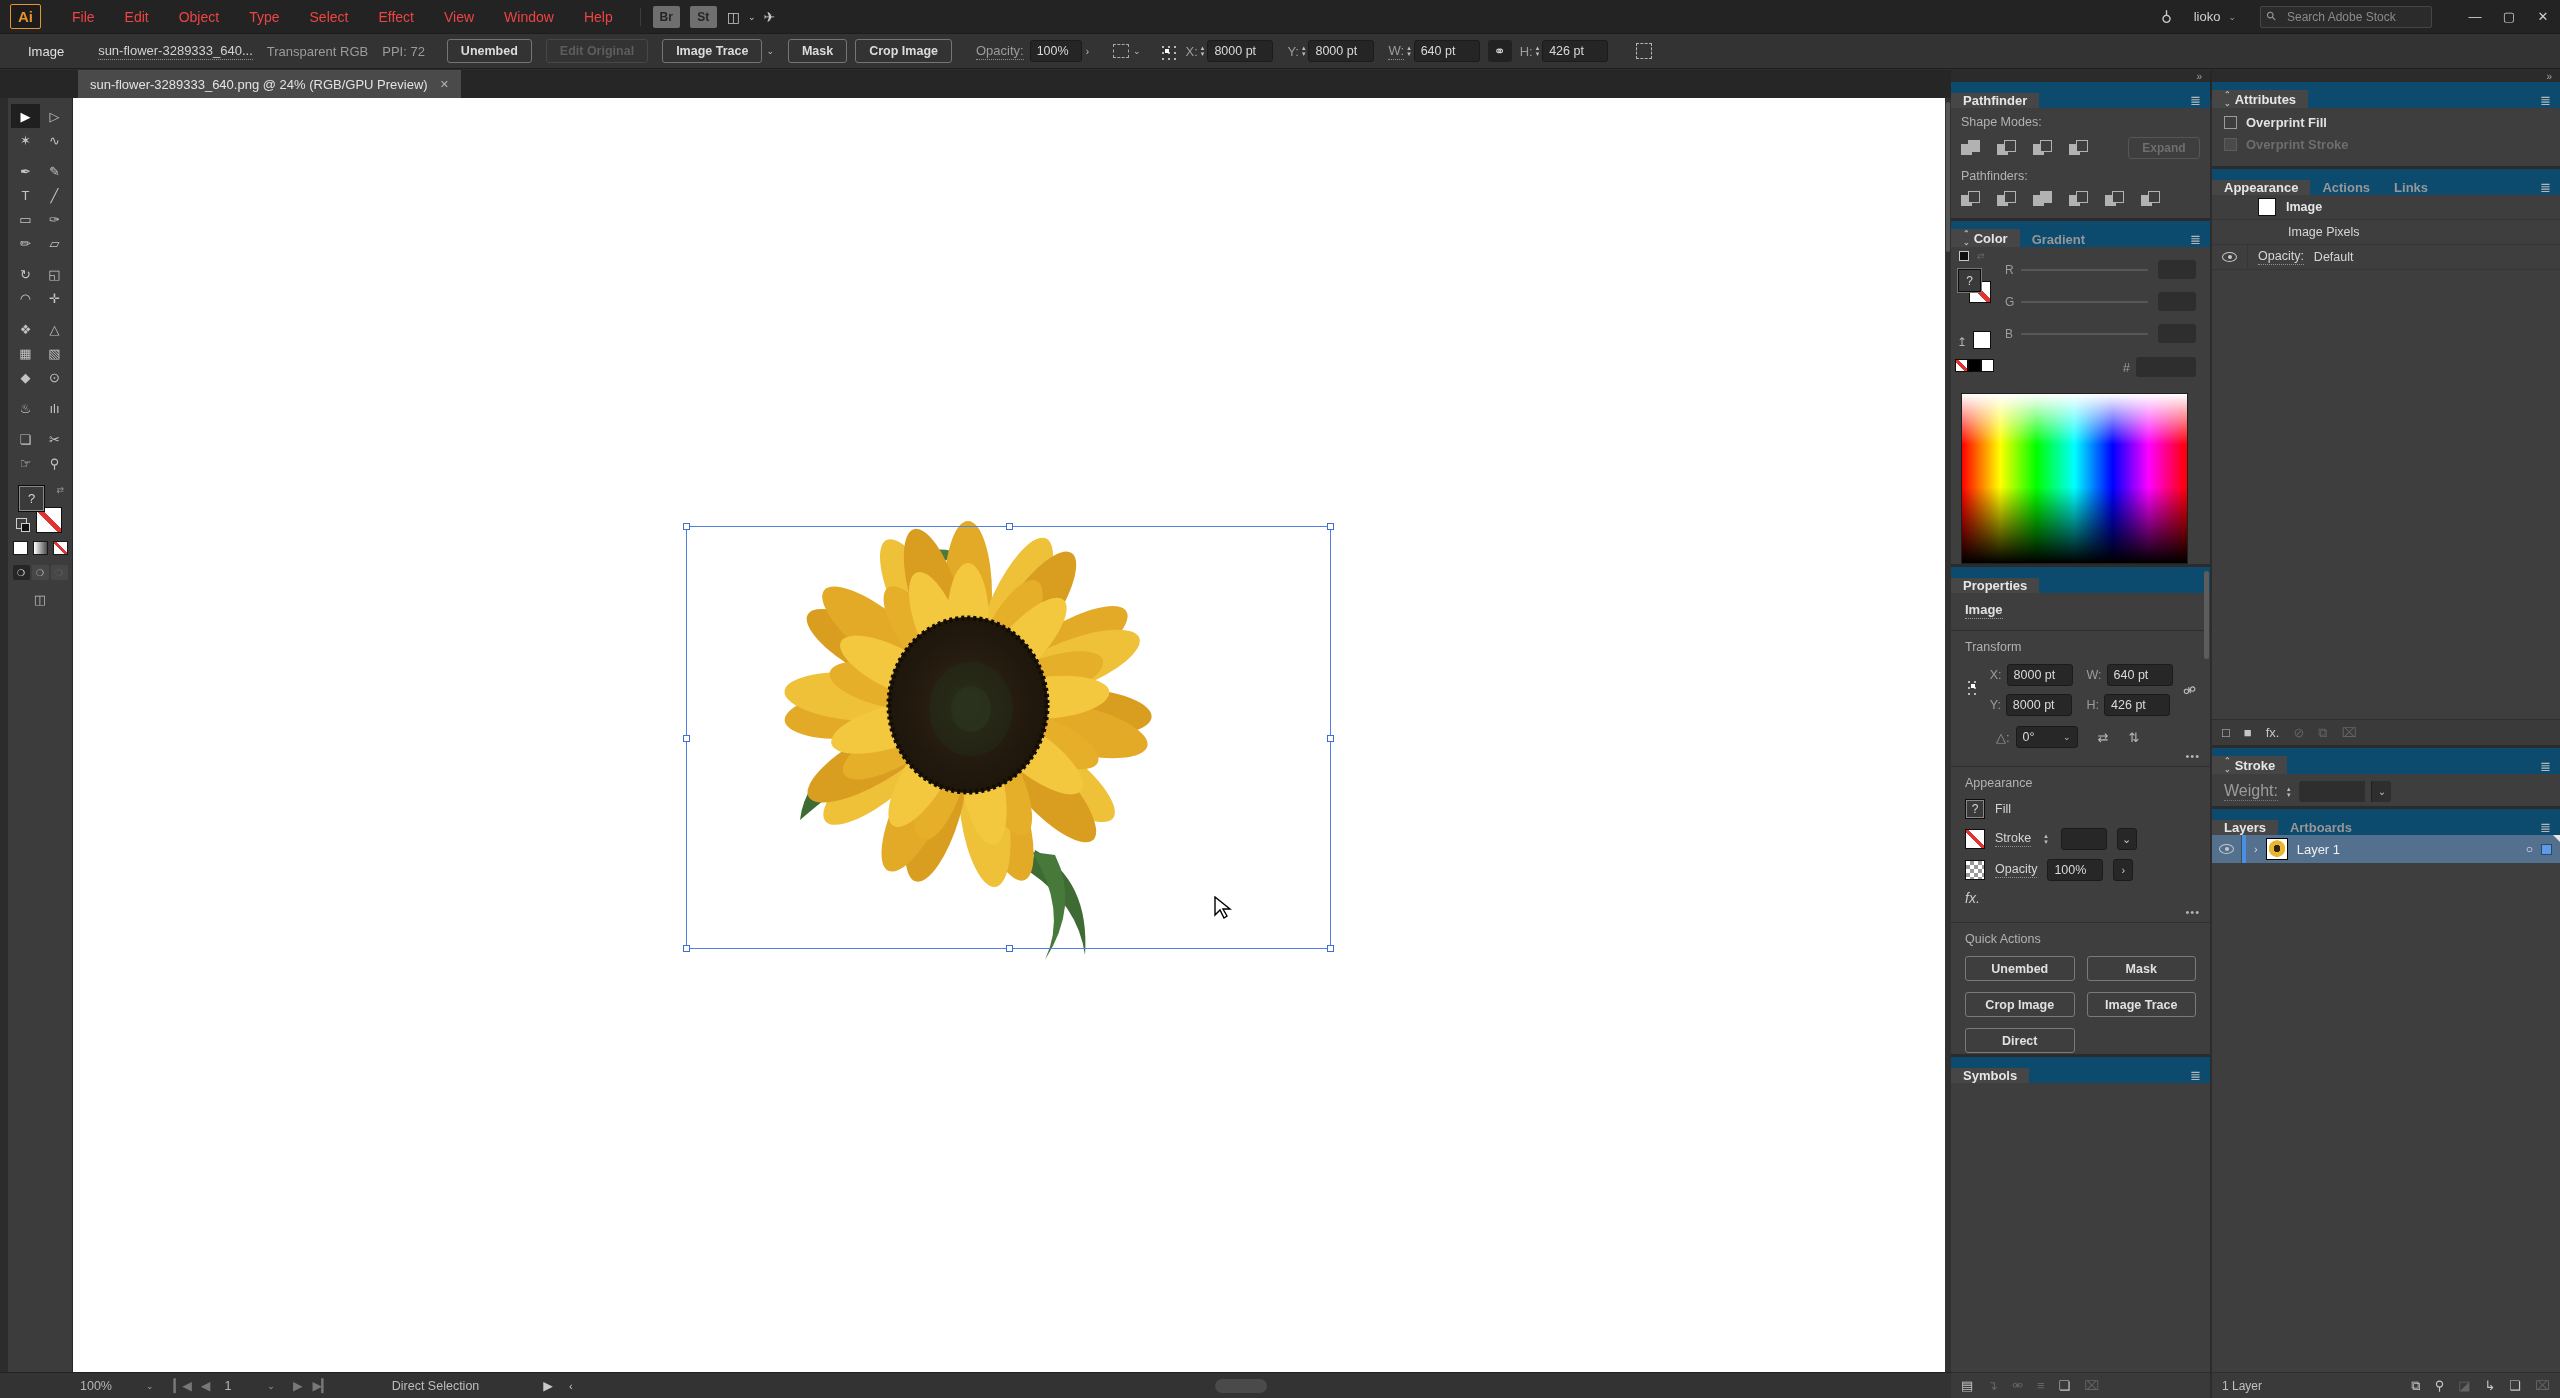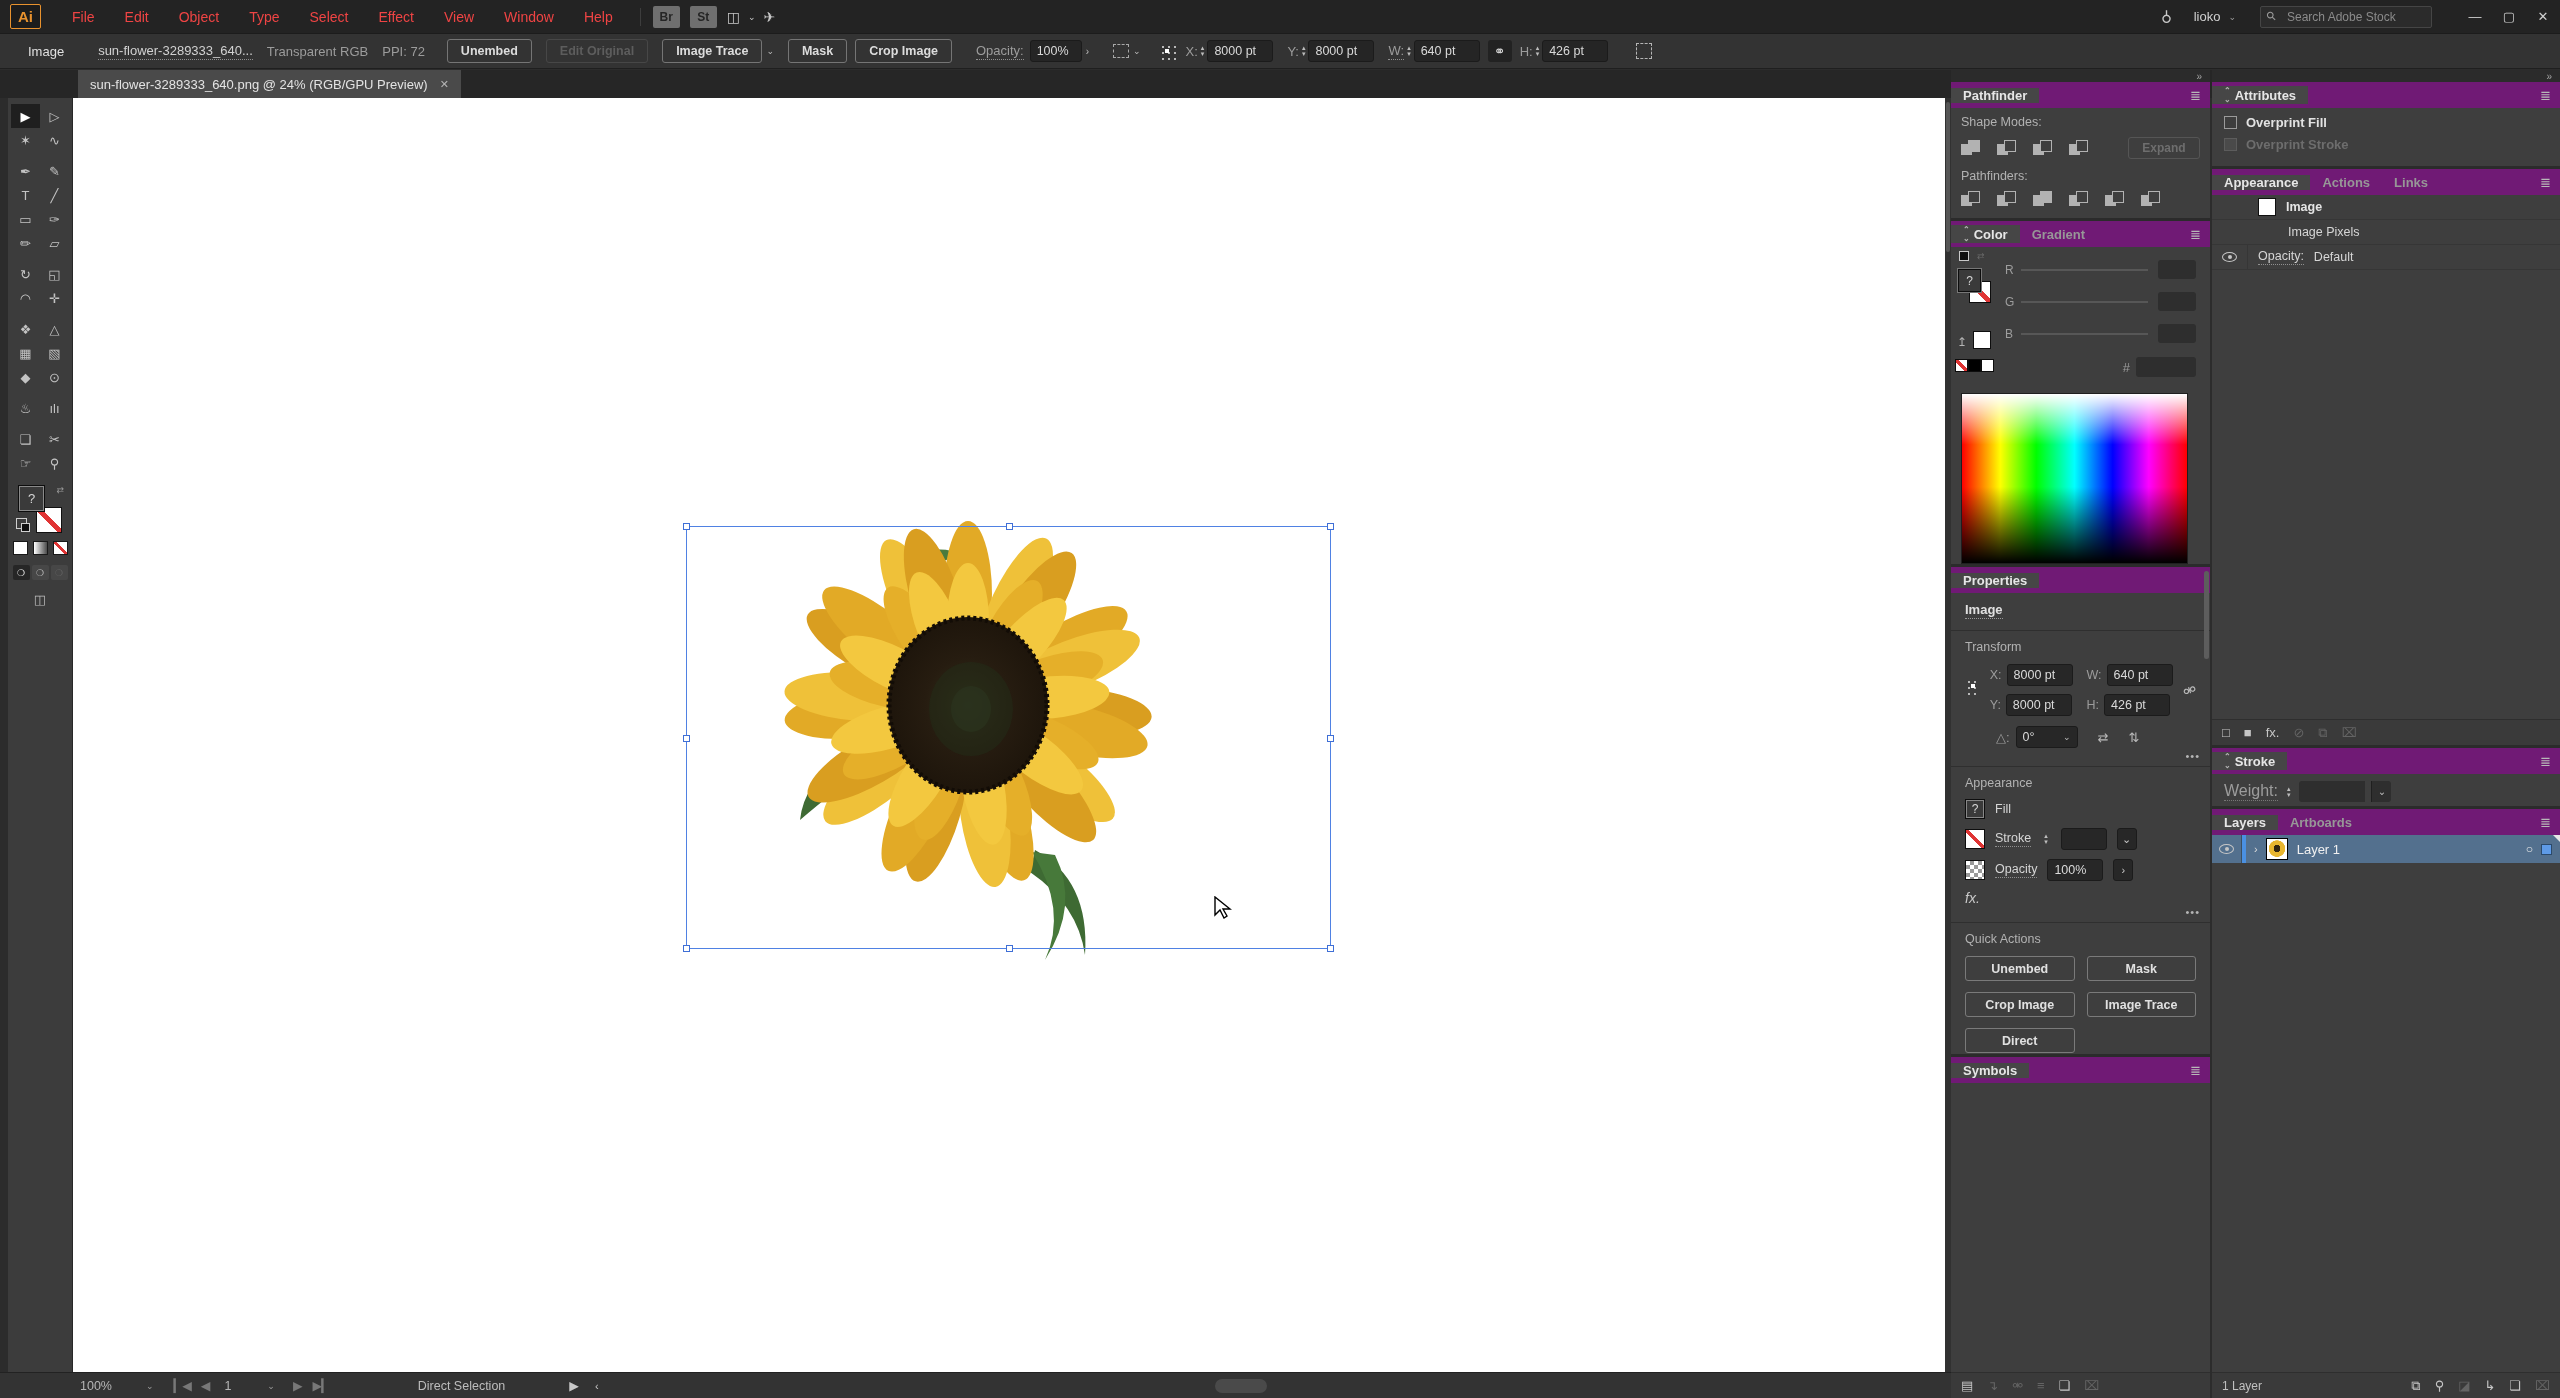--- a/index.html
+++ b/index.html
@@ -79,21 +79,21 @@
   .hnd{position:absolute;width:7px;height:7px;background:#fff;border:1px solid #3f6fd6}
   #vscroll{position:absolute;left:1945px;top:98px;width:6px;height:1274px;background:#313131}
   #vscroll .thumb{position:absolute;left:1px;top:4px;width:4px;height:150px;background:#565656;border-radius:2px}
 
   
   .pcol{position:absolute;top:70px;bottom:0;background:#2b2b2b;display:flex;flex-direction:column}
   #pcol1{left:1951px;width:259px}
   #pcol2{left:2212px;width:348px}
   .collapse-strip{height:12px;display:flex;justify-content:flex-end;align-items:center;padding-right:8px;color:#a5a5a5;font-size:10px;flex:none}
   .panel{background:#3e3e3e;margin-bottom:3px;position:relative;flex:none}
-  .ptab-strip{height:26px;background:#701a75;display:flex;align-items:center}
+  .ptab-strip{height:26px;background:#0c4a6e;display:flex;align-items:flex-end}
   .ptab{padding:0 12px;display:flex;align-items:center;gap:5px;font-size:13px;font-weight:bold;color:#e6e6e6;background:#464646}
   .ptab .cc{font-size:8px;color:#b5b5b5;letter-spacing:-1px}
   .ptab.inactive{background:transparent;color:#979797}
   .pmenu{margin-left:auto;display:flex;align-items:center;padding-right:9px;color:#b8b8b8;font-size:13px}
   .sec-lbl{color:#b2b2b2;font-size:12.5px}
   .divider{height:1px;background:#2f2f2f}
 
   
   .pf-row{display:flex;align-items:center;gap:16px;margin-top:8px}
   .pficon{position:relative;width:20px;height:16px;display:inline-block}
@@ -795,19 +795,19 @@
 
   <div id="statusbar">
     <span style="margin-left:80px">100%</span>
     <span class="sb-chev" style="margin-left:34px">⌄</span>
     <span class="sb-dim" style="margin-left:14px;letter-spacing:-1px">▎◀</span>
     <span class="sb-dim" style="margin-left:10px">◀</span>
     <span style="margin-left:14px">1</span>
     <span class="sb-chev" style="margin-left:36px">⌄</span>
     <span class="sb-dim" style="margin-left:12px">▶</span>
     <span class="sb-dim" style="margin-left:10px;letter-spacing:-1px">▶▎</span>
-    <span style="margin-left:88px;color:#bdbdbd">Direct Selection</span>
+    <span style="margin-left:62px;color:#bdbdbd">Direct Selection</span>
     <span style="margin-left:64px;color:#c9c9c9">▶</span>
     <span style="margin-left:16px;color:#c9c9c9;font-size:11px">‹</span>
     <span id="hscroll-thumb"></span>
   </div>
 
 </div>
 
 </body></html>

